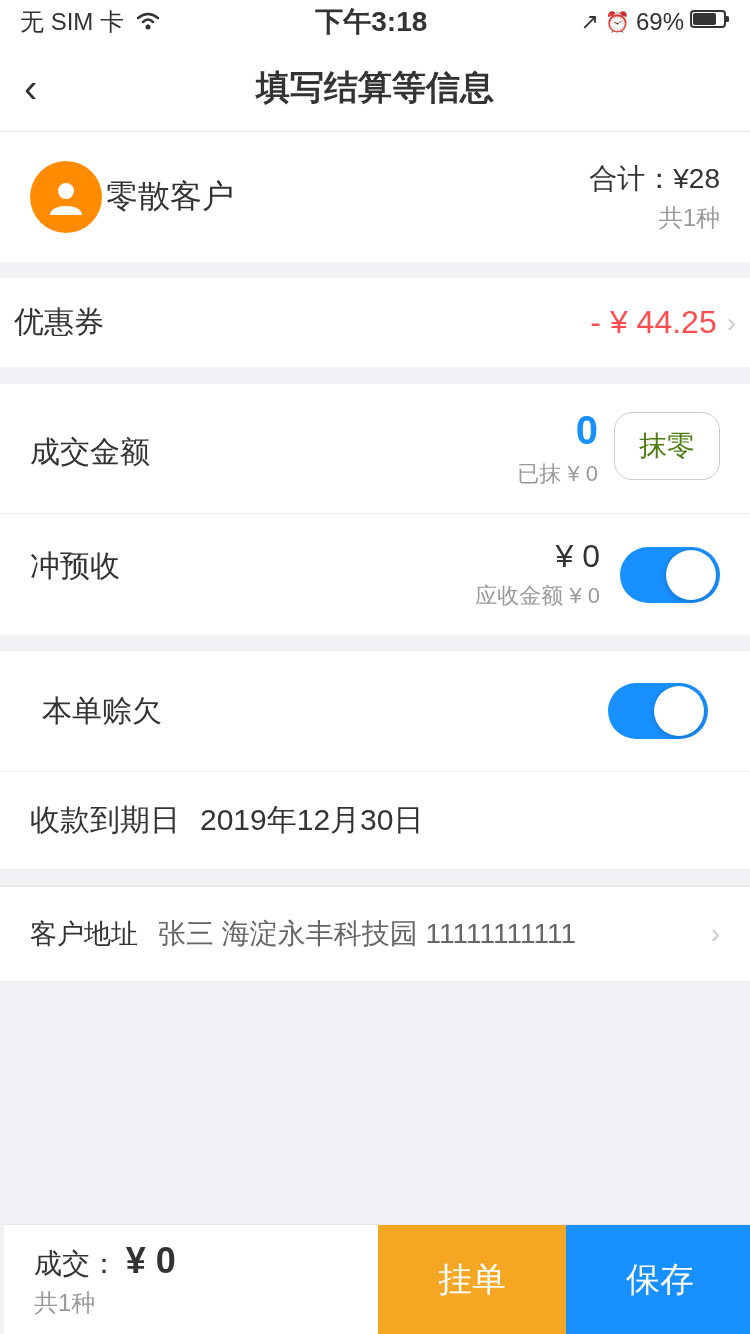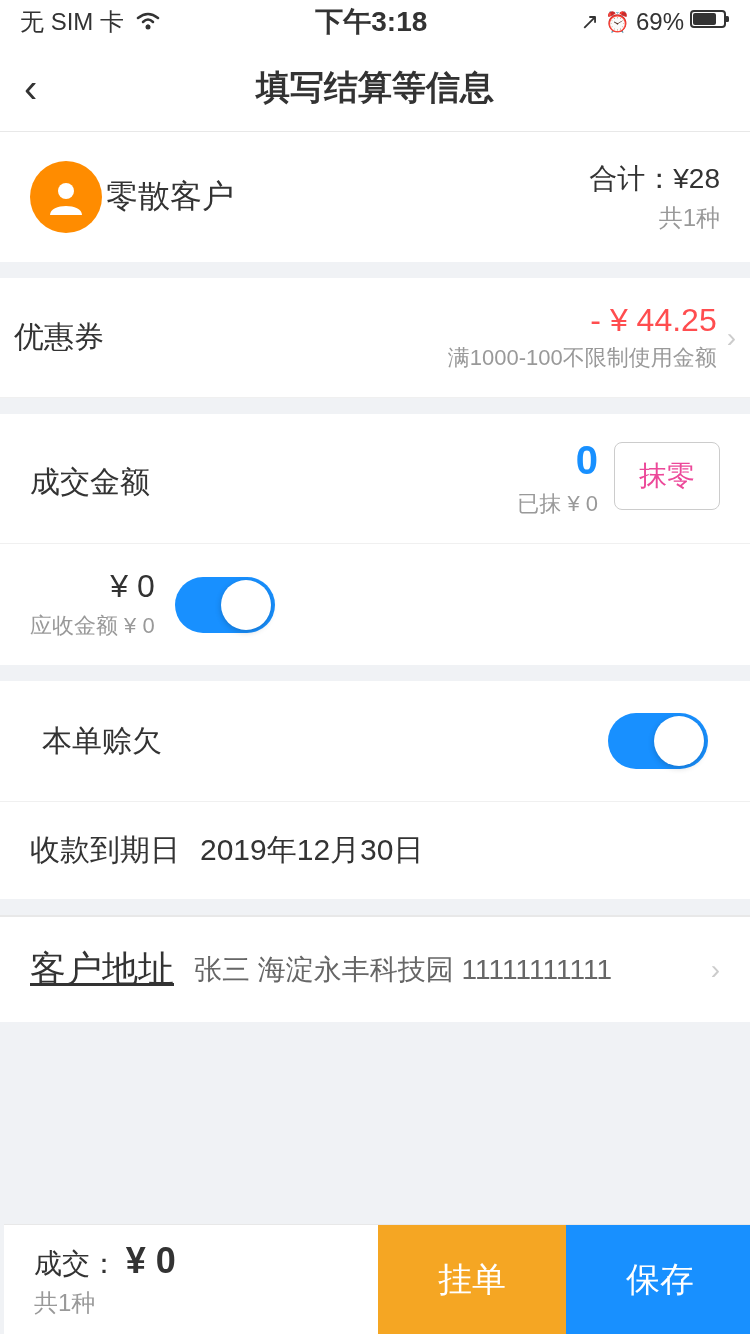--- a/index.html
+++ b/index.html
@@ -119,24 +119,24 @@
       border-bottom: 1px solid #f0f0f0;
       gap: 23px;
     }
     .amount-label { font-size: 30px; color: #333; padding-top: 8px; }
     .amount-right { display: flex; align-items: flex-start; gap: 16px; }
     .amount-value-wrap { text-align: right; }
     .amount-main { font-size: 40px; color: #1890ff; font-weight: 600; }
     .amount-sub { font-size: 22px; color: #999; margin-top: 6px; }
     .round-btn {
       border: 1px solid #ccc;
-      border-radius: 8px;
+      border-radius: 18px;
       padding: 14px 24px;
       font-size: 28px;
-      color: #ec4899;
+      color: #4d7c0f;
       background: #fff;
       cursor: pointer;
       white-space: nowrap;
       margin-top: 4px;
     }
 
     
     .prepay-row {
       display: flex;
       align-items: flex-start;
@@ -218,21 +218,21 @@
     }
 
     
     .address-row {
       display: flex;
       align-items: center;
       justify-content: space-between;
       padding: 28px 30px;
       background: #fff;
     }
-    .address-label { font-size: 36px; color: #333; flex-shrink: 0; margin-right: 20px; text-decoration: underline; }
+    .address-label { font-size: 27px; color: #333; flex-shrink: 0; margin-right: 20px; }
     .address-value { font-size: 28px; color: #666; flex: 1; }
     .address-chevron { font-size: 28px; color: #ccc; }
 
     
     .bottom-bar {
       position: fixed;
       bottom: 0;
       left: 4px;
       width: 750px;
       height: 110px;
@@ -326,40 +326,40 @@
     </div>
   </div>
 
   <div class="section-divider"></div>
 
   <div class="coupon-row">
     <span class="coupon-label">优惠券</span>
     <div class="coupon-right">
       <div class="coupon-value-wrap">
         <div class="coupon-discount">- ¥ 44.25</div>
-        <div class="coupon-desc">满1000-100不限制使用金额</div>
       </div>
       <span class="chevron">›</span>
     </div>
   </div>
 
   <div class="section-divider"></div>
 
   <div class="amount-row">
     <span class="amount-label">成交金额</span>
     <div class="amount-right">
       <div class="amount-value-wrap">
         <div class="amount-main">0</div>
         <div class="amount-sub">已抹  ¥ 0</div>
       </div>
       <button class="round-btn">抹零</button>
     </div>
   </div>
 
   <div class="prepay-row">
+    <span class="prepay-label">冲预收</span>
     <div class="prepay-right">
       <div class="prepay-value-wrap">
         <div class="prepay-main">¥ 0</div>
         <div class="prepay-sub">应收金额 ¥ 0</div>
       </div>
       <div class="toggle-switch">
         <div class="toggle-knob"></div>
       </div>
     </div>
   </div>

